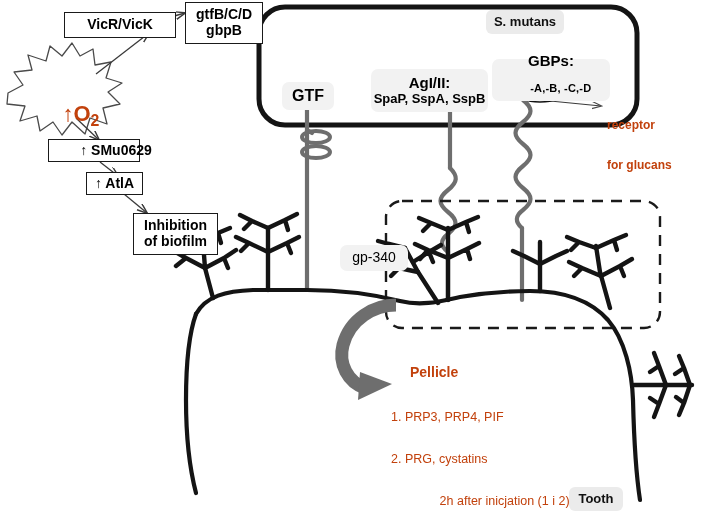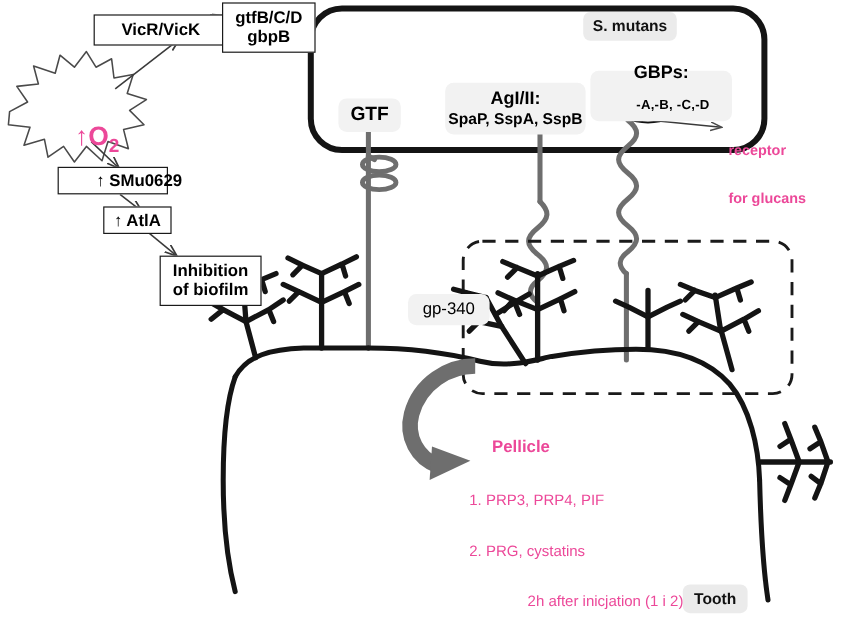--- a/index.html
+++ b/index.html
@@ -54,21 +54,21 @@
     background: #f2f2f2;
     border-radius: 7px;
     color: #000000;
     display: flex;
     align-items: center;
     justify-content: center;
     text-align: center;
     flex-direction: column;
   }
   .plaintext {
-    color: #ec4899;
+    color: #c2410c;
   }
   .sub { font-size: 0.72em; vertical-align: sub; }
 </style>
 </head>
 <body>
 
 <div id="canvas">
 
   <svg id="art" viewBox="0 0 709 515">
     <defs>
@@ -206,21 +206,21 @@
     <g>
       <path d="M396,305 C374,305 350,319 343,345 C338,364 348,382 365,388" fill="none" stroke="#6e6e6e" stroke-width="13" stroke-linecap="butt"></path>
       <polygon points="360,372 392,384 358,400" fill="#6e6e6e"></polygon>
     </g>
   </svg>
 
   <div class="lbl plaintext" style="left:38px; top:77px; width:70px; font-size:22px; font-weight:bold;">
     <span>↑</span><span>O</span><span class="sub">2</span>
   </div>
 
-  <div class="lbl box" style="left:78px; top:12px; width:112px; height:26px; font-size:14px;">
+  <div class="lbl box" style="left:64px; top:12px; width:112px; height:26px; font-size:14px;">
     <span>VicR/VicK</span>
   </div>
 
   <div class="lbl box" style="left:185px; top:2px; width:78px; height:42px; font-size:14px; flex-direction:column;">
     <span>gtfB/C/D</span>
     <span>gbpB</span>
   </div>
 
   <div class="lbl box" style="left:48px; top:139px; width:92px; height:23px; font-size:14px;padding-left:44px;">
     <span>↑ SMu0629</span>

